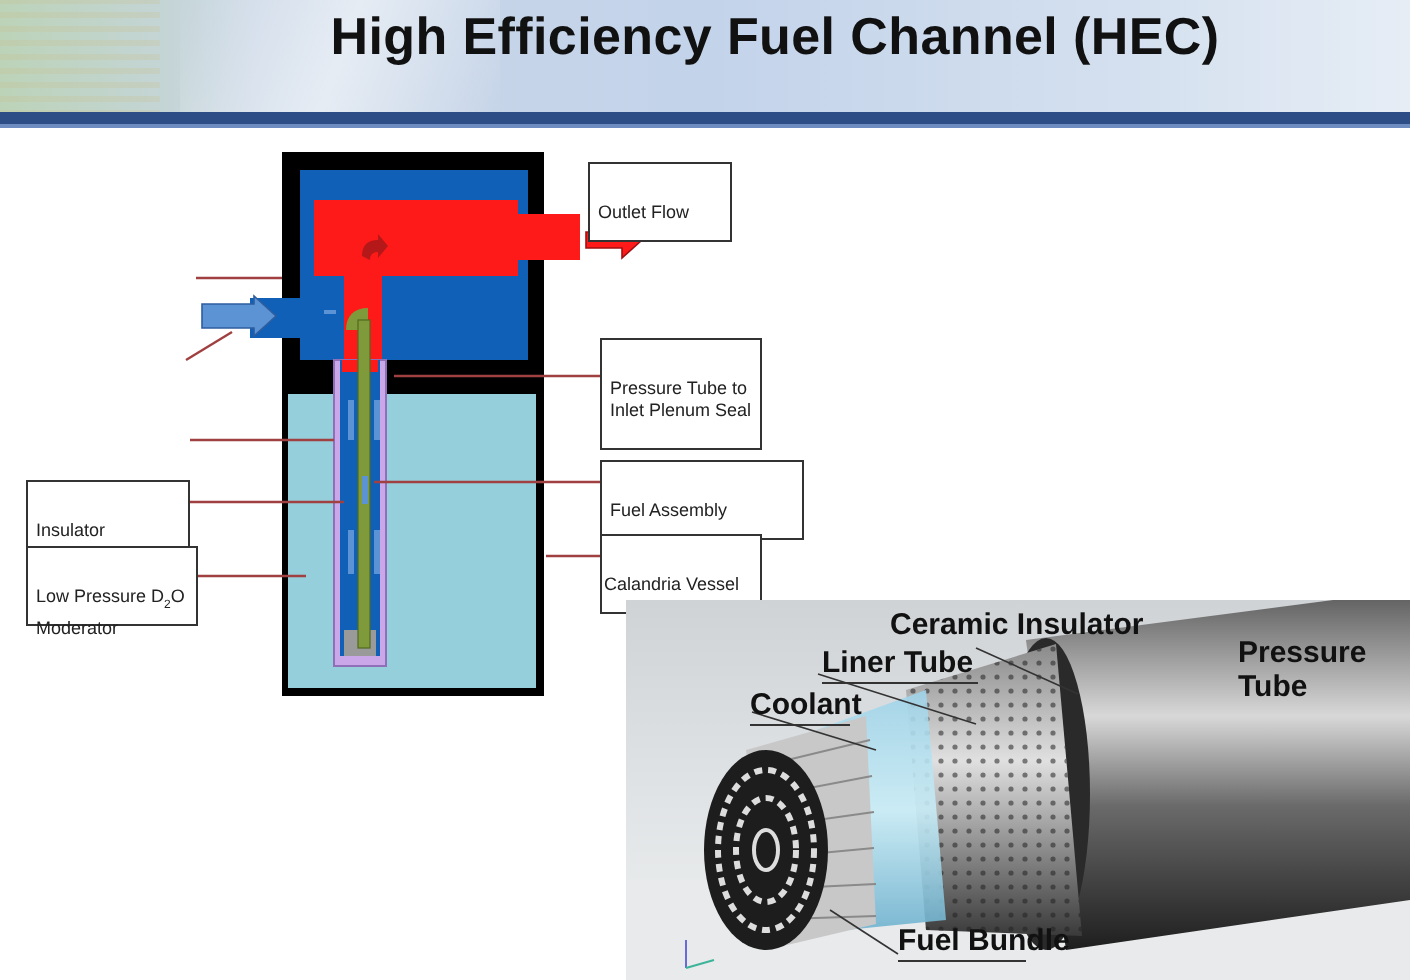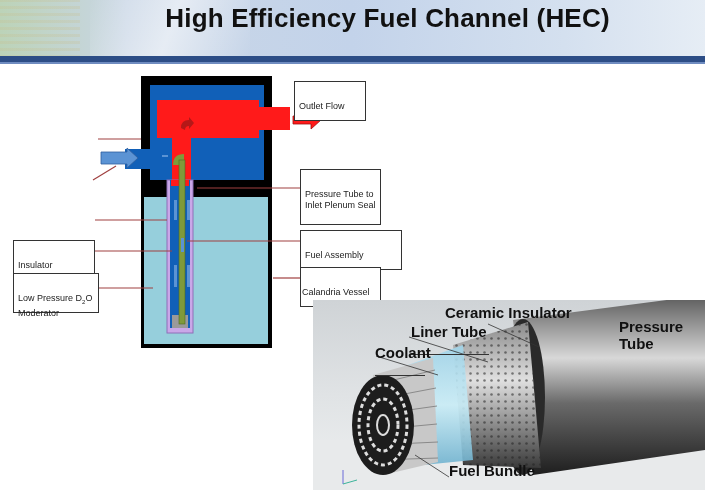--- a/index.html
+++ b/index.html
@@ -36,21 +36,21 @@
 
   .photo {
     position: absolute; left: 313px; top: 300px; width: 392px; height: 190px;
     background: linear-gradient(180deg, #cfd3d6 0%, #e0e3e5 50%, #eef0f1 100%);
     overflow: hidden;
   }
   .photo-label {
     position: absolute; font-family: Liberation Sans, sans-serif; font-weight: bold;
     font-size: 15px; color: #111; white-space: nowrap;
   }
-  .photo-label.underline { border-bottom: 1px solid #333; padding-bottom: 14px; }
+  .photo-label.underline { border-bottom: 1px solid #333; padding-bottom: 1px; }
 </style>
 </head>
 <body>
 
 <div class="header">
   <div class="deco-left"></div>
   <div class="sheen"></div>
 </div>
 <div class="title">High Efficiency Fuel Channel (HEC)</div>
 <div class="title-bar-dark"></div>

